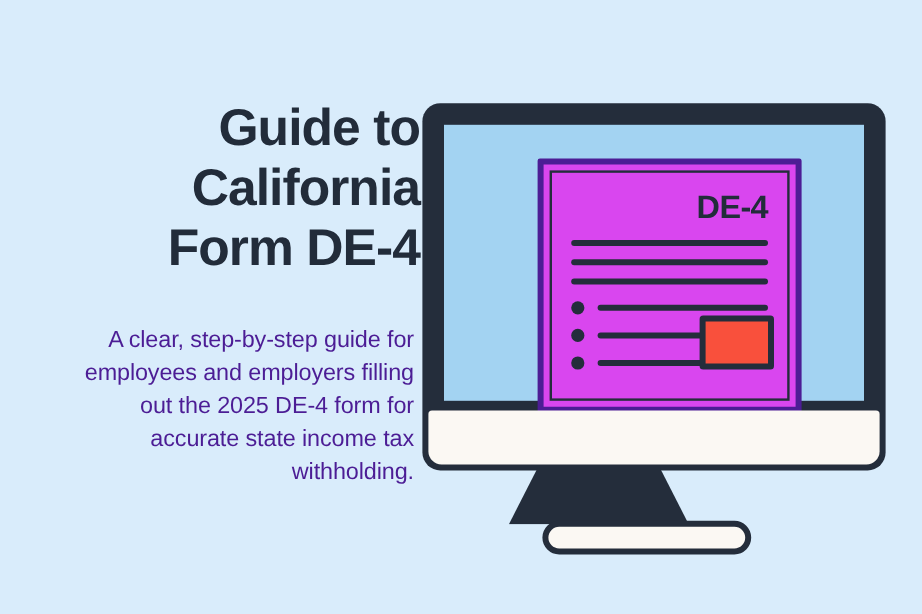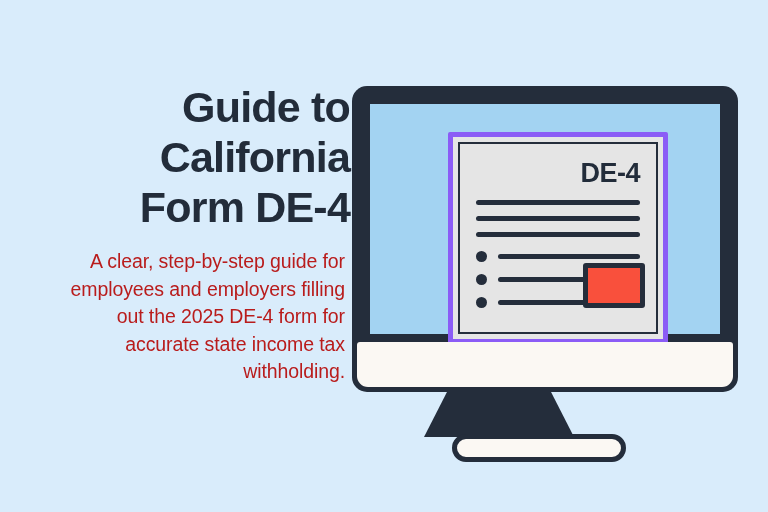--- a/index.html
+++ b/index.html
@@ -26,25 +26,25 @@
   }
   .headline {
     font-size:43px;
     line-height:50px;
     font-weight:bold;
     color:#222c3a;
     letter-spacing:-0.8px;
     white-space:pre-line;
   }
   .subhead {
-    margin-top:16px;
+    margin-top:38px;
     font-size:19.5px;
     line-height:27.5px;
     font-weight:400;
-    color:#b91c1c;
+    color:#4c1d95;
     letter-spacing:-0.1px;
     max-width:305px;
   }
 
   
   .monitor {
     position:absolute;
     left:352px; top:86px;
     width:386px; height:306px;
     background:#242d3b;
@@ -64,22 +64,22 @@
     width:376px; height:45px;
     background:#fbf8f3;
     border-radius:3px 3px 11px 11px;
   }
 
   
   .doc {
     position:absolute;
     left:78px; top:28px;
     width:220px; height:212px;
-    background:#e5e5e5;
-    border:5px solid #8b5cf6;
+    background:#d946ef;
+    border:5px solid #4c1d95;
     border-radius:2px;
   }
   .doc-inner {
     position:absolute;
     inset:5px;
     border:2px solid #242d3b;
     padding:14px 16px 0 16px;
   }
   .doc-title {
     font-size:27px;

